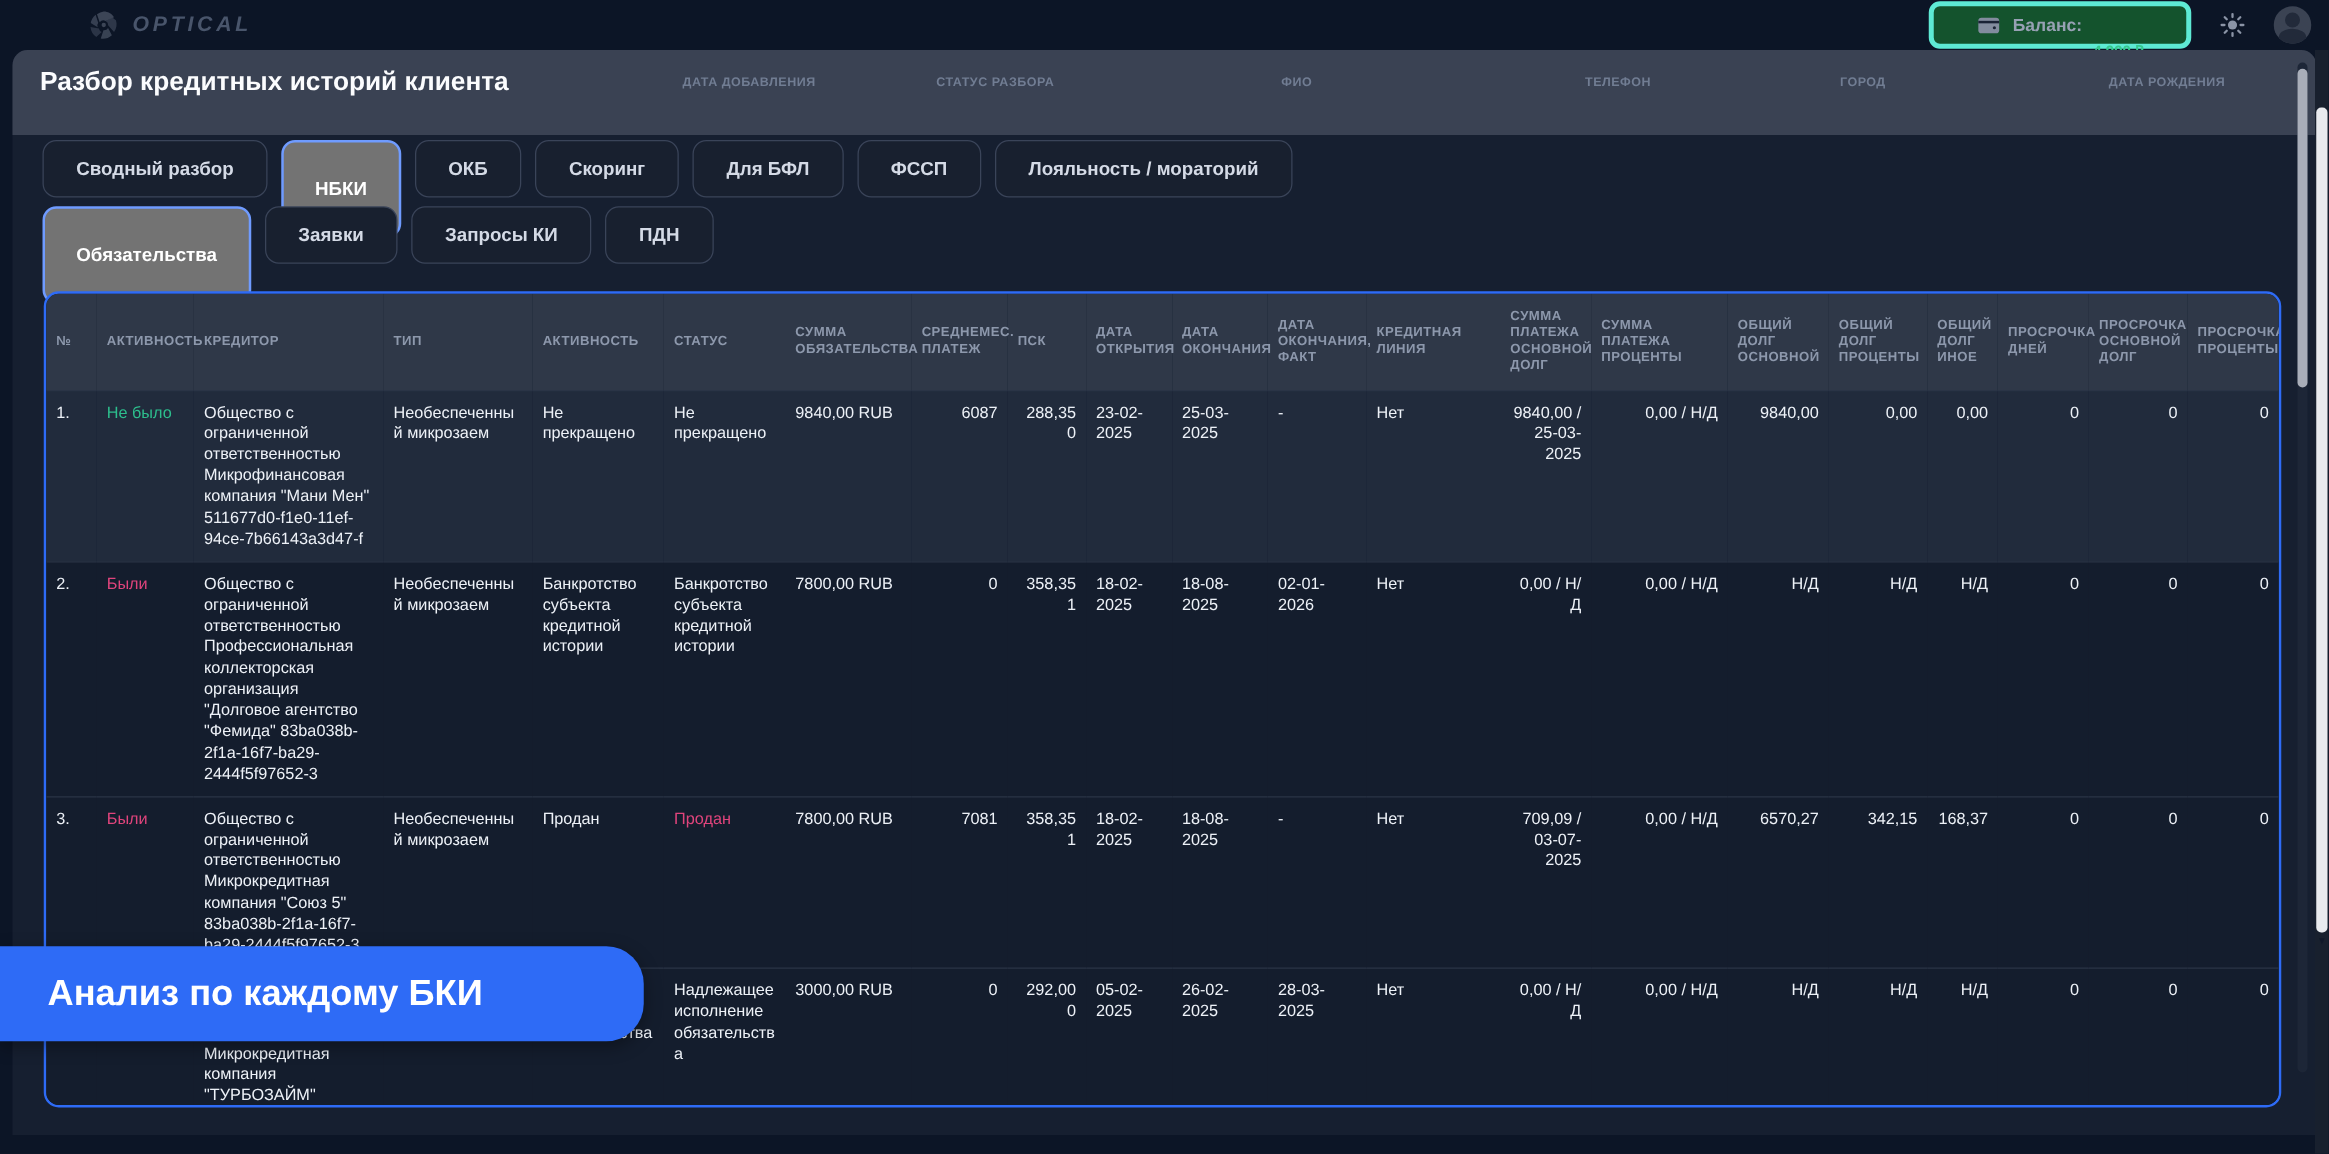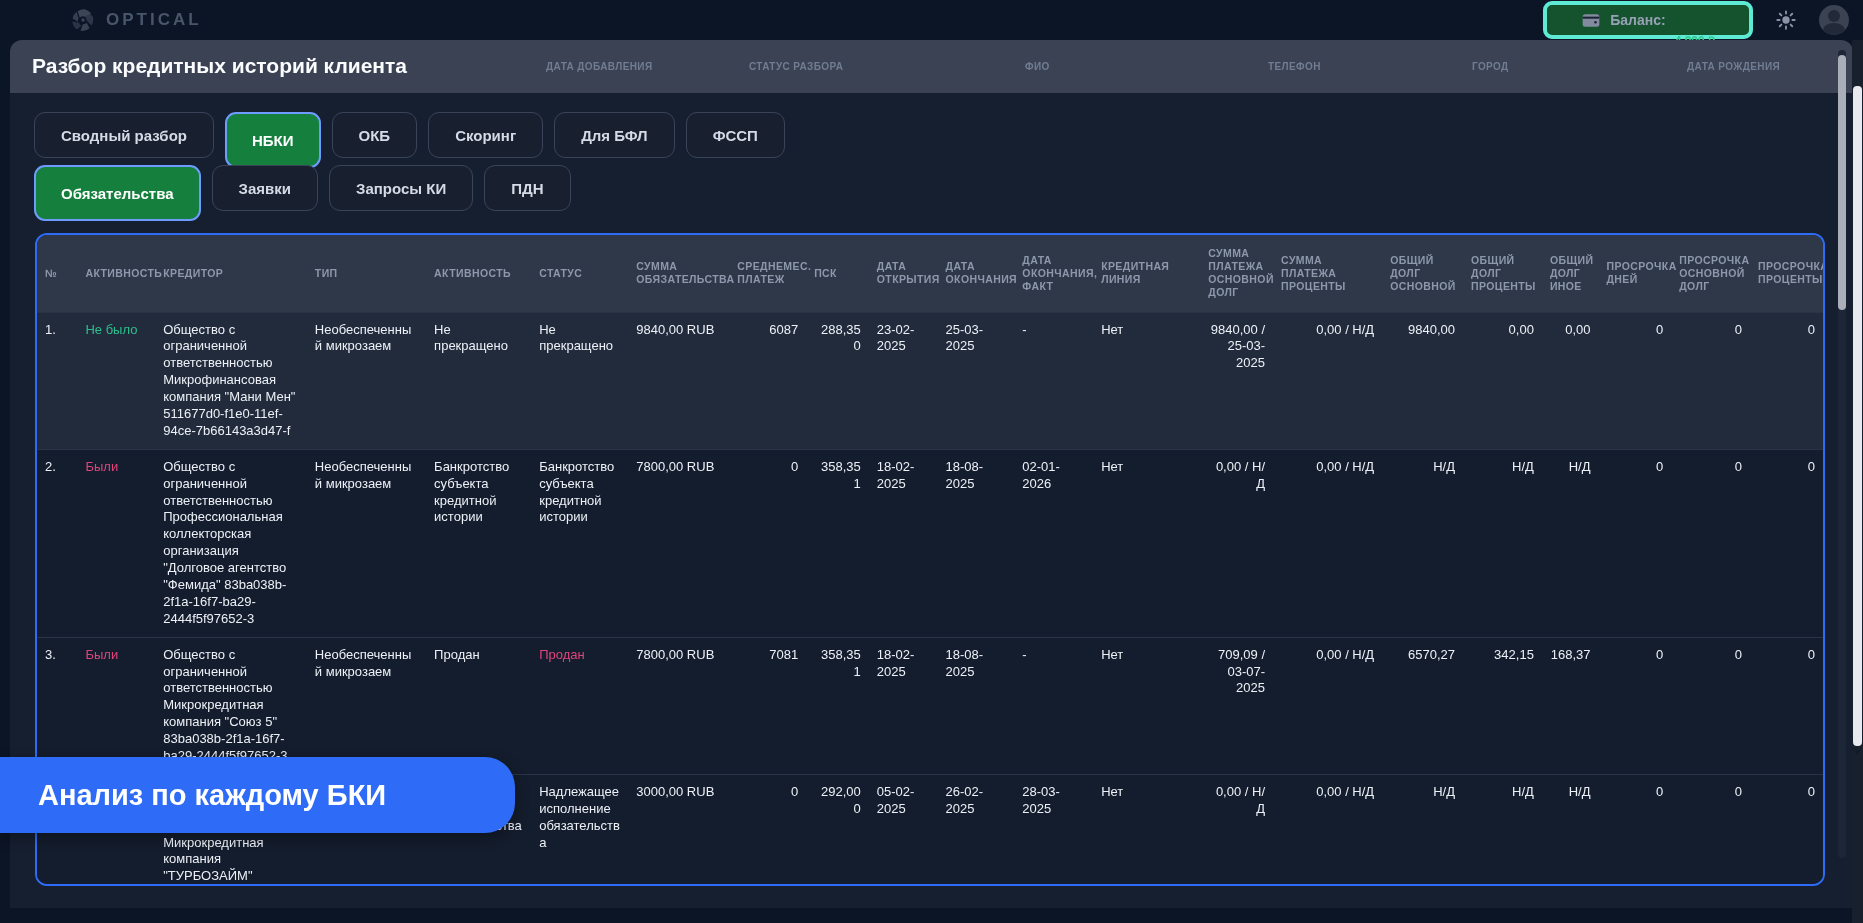--- a/index.html
+++ b/index.html
@@ -4,42 +4,42 @@
 <style>
   html,body{margin:0;padding:0;}
   body{
     width:1863px;height:923px;position:relative;overflow:hidden;
     background:#0c1526;font-family:"Liberation Sans",sans-serif;
     -webkit-font-smoothing:antialiased;
   }
   
   .topbar{position:absolute;left:0;top:0;width:100%;height:40px;display:flex;align-items:center;}
   .brand{display:flex;align-items:center;gap:10px;margin-left:70px;}
-  .brand-name{font-size:17px;font-weight:bold;letter-spacing:3px;color:#49556b;}
+  .brand-name{font-size:17px;font-weight:bold;letter-spacing:3px;color:#49556b;font-style:italic;}
   .top-right{position:absolute;right:14px;top:0;height:40px;display:flex;align-items:center;gap:22px;}
   .balance-chip{display:flex;align-items:center;gap:9px;height:30px;padding:0 34px;
     border:4px solid #5eead4;border-radius:9px;background:#14532d;cursor:pointer;}
   .balance-label{font-size:14px;font-weight:bold;color:#97a1b4;}
   .balance-value{font-size:12px;font-weight:bold;color:#35c98d;margin-top:40px;}
   .theme-toggle{width:22px;height:22px;cursor:pointer;}
   .avatar{width:30px;height:30px;border-radius:50%;background:#3b4353;position:relative;overflow:hidden;cursor:pointer;}
   .avatar .head{position:absolute;left:9px;top:5px;width:12px;height:12px;border-radius:50%;background:#222a3a;}
   .avatar .body{position:absolute;left:4px;top:18px;width:22px;height:14px;border-radius:50% 50% 0 0;background:#222a3a;}
   
   .panel{position:absolute;left:10px;right:10px;top:40px;height:868px;background:#161f30;border-radius:12px 12px 0 0;}
-  .panel-header{position:absolute;left:0;top:0;right:0;height:53px;background:#3a4253;border-radius:12px 12px 0 0;}
+  .panel-header{position:absolute;left:0;top:0;right:0;height:68px;background:#3a4253;border-radius:12px 12px 0 0;}
   .page-title{position:absolute;left:22px;top:0;line-height:52px;font-size:21px;font-weight:bold;color:#fbfcfe;}
   .hfield{position:absolute;top:21px;font-size:10px;font-weight:bold;letter-spacing:.4px;color:#717d93;white-space:nowrap;}
   
   .tabs-row{position:absolute;left:24px;display:flex;gap:11px;}
   .tabs-row.r1{top:72px;}
   .tabs-row.r2{top:125px;}
   .tab{height:44px;display:flex;align-items:center;padding:0 26px;border:1px solid #3a4459;
     border-radius:11px;background:#18202f;color:#d4dae6;font-size:15px;font-weight:bold;cursor:pointer;white-space:nowrap;}
-  .tab.active{background:#15803d;border:2px solid #6f9bff;color:#ffffff;padding:4px 25px;}
+  .tab.active{background:#737373;border:2px solid #6f9bff;color:#ffffff;padding:15px 25px;}
   
   .table-wrap{position:absolute;left:25px;right:28px;top:193px;height:649px;
     border:2px solid #2e6bf6;border-radius:12px;background:#141d2d;overflow:hidden;}
   table{border-collapse:collapse;table-layout:fixed;width:100%;}
   thead th{background:#2f3848;color:#8d98ac;font-size:10.5px;font-weight:bold;letter-spacing:.4px;
     text-align:left;vertical-align:middle;padding:12px 8px;line-height:1.25;}
   tbody td{color:#edf1f7;font-size:13px;line-height:1.3;padding:9px 8px;vertical-align:top;
     word-wrap:break-word;overflow-wrap:break-word;}
   tbody tr{border-top:1px solid #2a3446;background:#141d2d;}
   tbody tr.row-light{background:#212b3c;}
@@ -119,20 +119,21 @@
       </div>
   </div>
 
   <div class="tabs-row r1" id="tabs-row">
       <div class="tab">Сводный разбор</div>
       <div class="tab active">НБКИ</div>
       <div class="tab">ОКБ</div>
       <div class="tab">Скоринг</div>
       <div class="tab">Для БФЛ</div>
       <div class="tab">ФССП</div>
+      <div class="tab">Лояльность / мораторий</div>
     </div>
   <div class="tabs-row r2" id="subtabs-row">
       <div class="tab active">Обязательства</div>
       <div class="tab">Заявки</div>
       <div class="tab">Запросы КИ</div>
       <div class="tab">ПДН</div>
     </div>
 
   <div class="table-wrap">
     <table id="obl-table">

